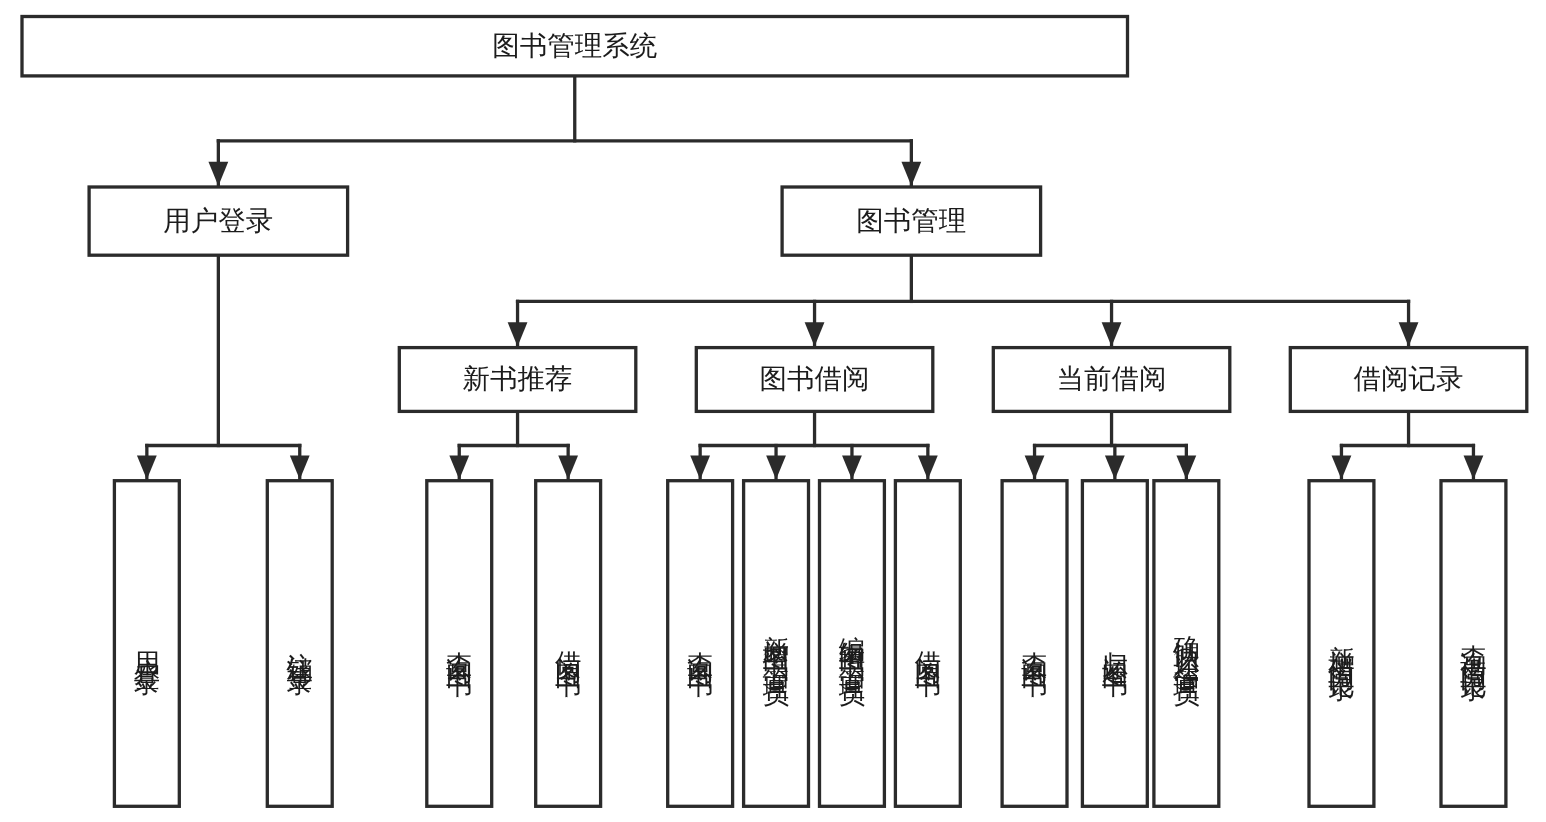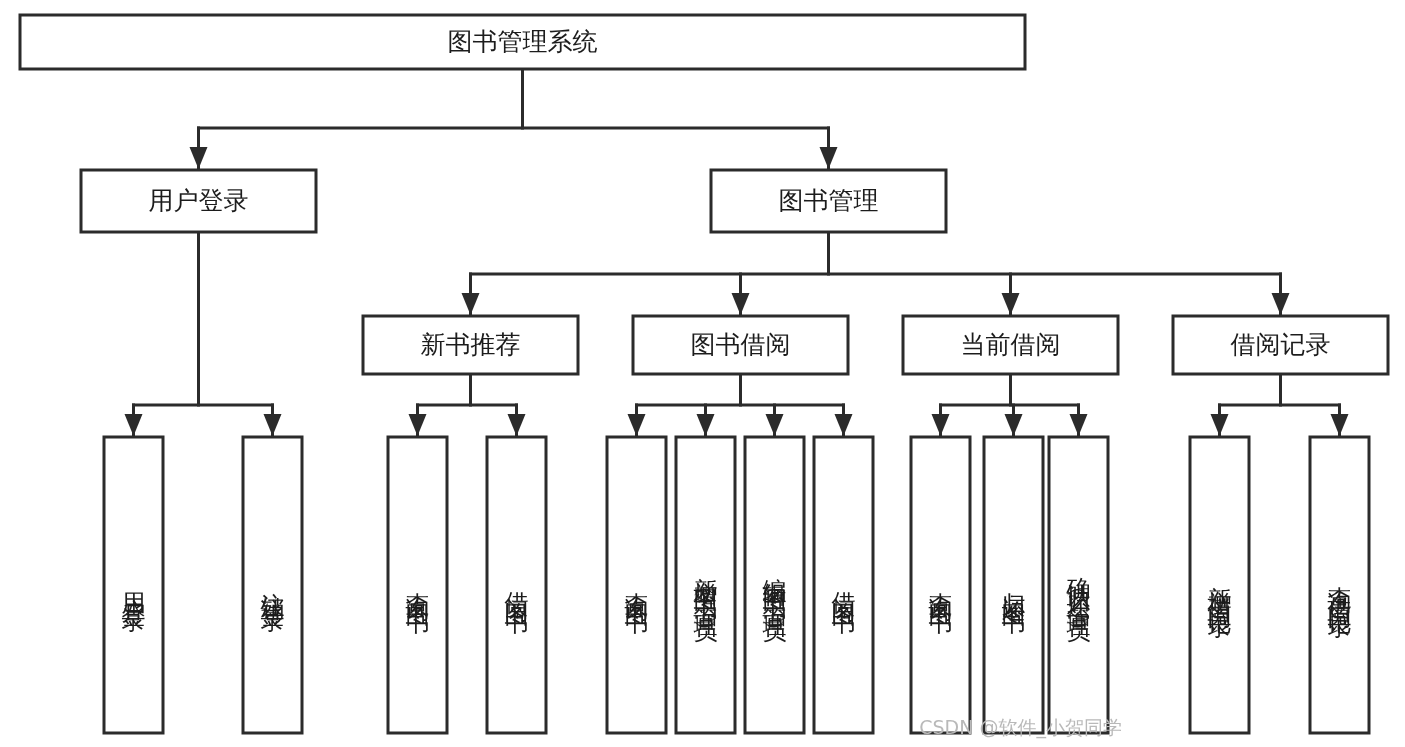--- a/index.html
+++ b/index.html
@@ -163,14 +163,13 @@
       <div class="leaf-label" style="left: 676px; top: 437px; width: 59px; height: 296px;">新增图书（管理员）</div>
       <div class="leaf-label" style="left: 745px; top: 437px; width: 59px; height: 296px;">编辑图书（管理员）</div>
       <div class="leaf-label" style="left: 814px; top: 437px; width: 59px; height: 296px;">借阅图书</div>
       <div class="leaf-label" style="left: 911px; top: 437px; width: 59px; height: 296px;">查询图书</div>
       <div class="leaf-label" style="left: 984px; top: 437px; width: 59px; height: 296px;">归还图书</div>
       <div class="leaf-label" style="left: 1049px; top: 437px; width: 59px; height: 296px;">确认归还（管理员）</div>
       <div class="leaf-label" style="left: 1190px; top: 437px; width: 59px; height: 296px;">新增借阅记录</div>
       <div class="leaf-label" style="left: 1310px; top: 437px; width: 59px; height: 296px;">查询借阅记录</div>
     </div>
 
-  <div id="watermark">CSDN @软件_小贺同学</div>
 </div>
 
 </body></html>

